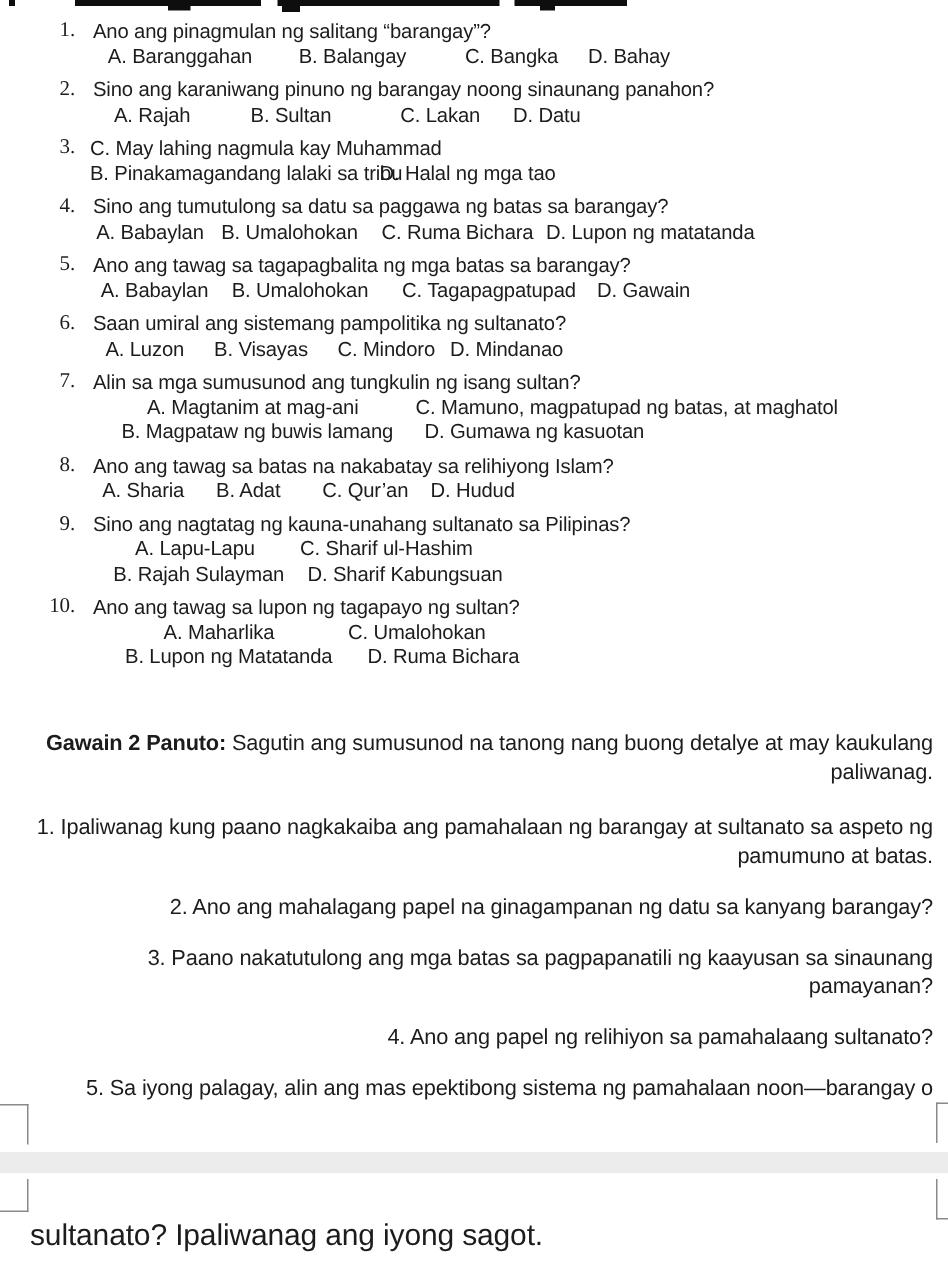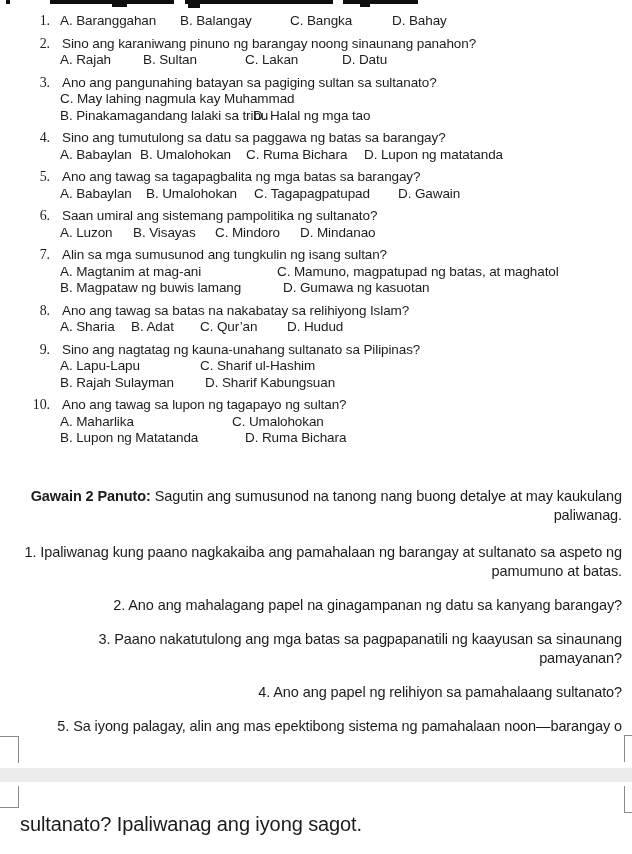--- a/index.html
+++ b/index.html
@@ -15,21 +15,21 @@
   .f4{left:343px;top:0;width:75px;height:4px;}
   .d1{left:112px;top:4px;width:15px;height:3px;}
   .d2{left:188px;top:4px;width:12px;height:4px;}
   .d3{left:360px;top:4px;width:10px;height:3px;}
 
   .quiz{position:absolute;left:0;top:13px;right:0;}
   .q{position:relative;padding-left:62px;margin-bottom:6px;font-size:13.5px;line-height:16.5px;letter-spacing:-0.1px;}
   .qnum{position:absolute;left:0;top:0;width:50px;text-align:right;font-family:"Liberation Serif",serif;font-size:14px;}
   .qtext{white-space:nowrap;display:block;}
   .ol{display:flex;margin-left:-2px;}
-  .o{flex:none;white-space:nowrap;}
+  .o{flex:none;white-space:nowrap;text-align:center;}
 
   .lower{position:absolute;left:20px;top:487px;width:602px;font-size:14.5px;line-height:19px;letter-spacing:-0.1px;text-align:right;}
   .gheading{margin:0 0 18px 0;}
   .b{font-weight:bold;}
   .essay{margin:0 0 15px 0;}
   .line{white-space:nowrap;}
 
   .band{position:absolute;left:0;top:768px;width:632px;height:14px;background:#ececec;}
   .cm{position:absolute;}
   .cm1l{left:0;top:736px;width:18px;height:26px;border-top:1px solid #8a8a8a;border-right:1px solid #8a8a8a;}
@@ -50,20 +50,21 @@
     <div class="frag f4"></div>
     <div class="frag d1"></div>
     <div class="frag d2"></div>
     <div class="frag d3"></div>
   </div>
 
   <div class="quiz">
 
     <div class="q">
       <span class="qnum">1.</span>
+      <span class="qtext">Ano ang pinagmulan ng salitang “barangay”?</span>
       <div class="ol">
         <span class="o" style="width:120px">A. Baranggahan</span>
         <span class="o" style="width:110px">B. Balangay</span>
         <span class="o" style="width:102px">C. Bangka</span>
         <span class="o">D. Bahay</span>
       </div>
     </div>
 
     <div class="q">
       <span class="qnum">2.</span>
@@ -71,21 +72,20 @@
       <div class="ol">
         <span class="o" style="width:83px">A. Rajah</span>
         <span class="o" style="width:102px">B. Sultan</span>
         <span class="o" style="width:97px">C. Lakan</span>
         <span class="o">D. Datu</span>
       </div>
     </div>
 
     <div class="q">
       <span class="qnum">3.</span>
-      <span class="qtext">Ano ang pangunahing batayan sa pagiging sultan sa sultanato?</span>
       <div class="ol">
         <span class="o">C. May lahing nagmula kay Muhammad</span>
       </div>
       <div class="ol">
         <span class="o" style="width:193px">B. Pinakamagandang lalaki sa tribu</span>
         <span class="o">D. Halal ng mga tao</span>
       </div>
     </div>
 
     <div class="q">

